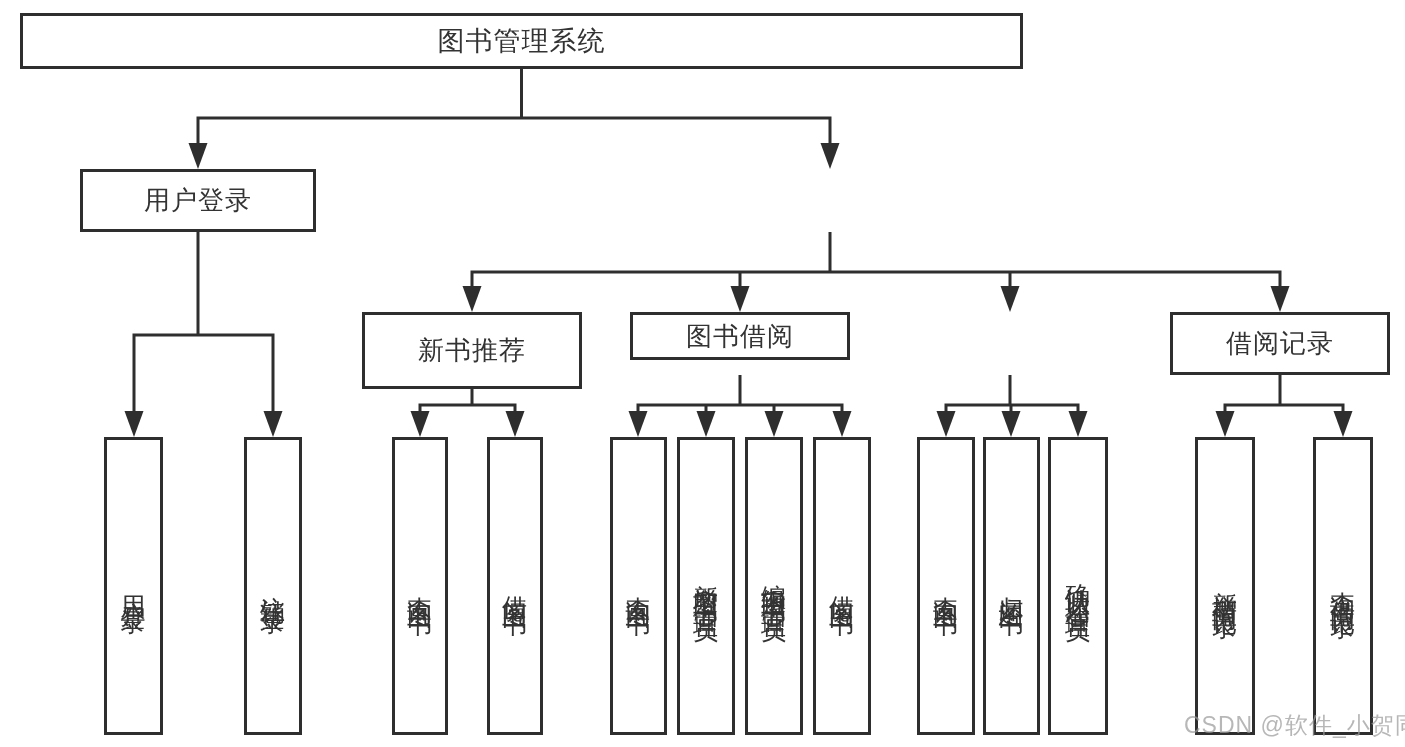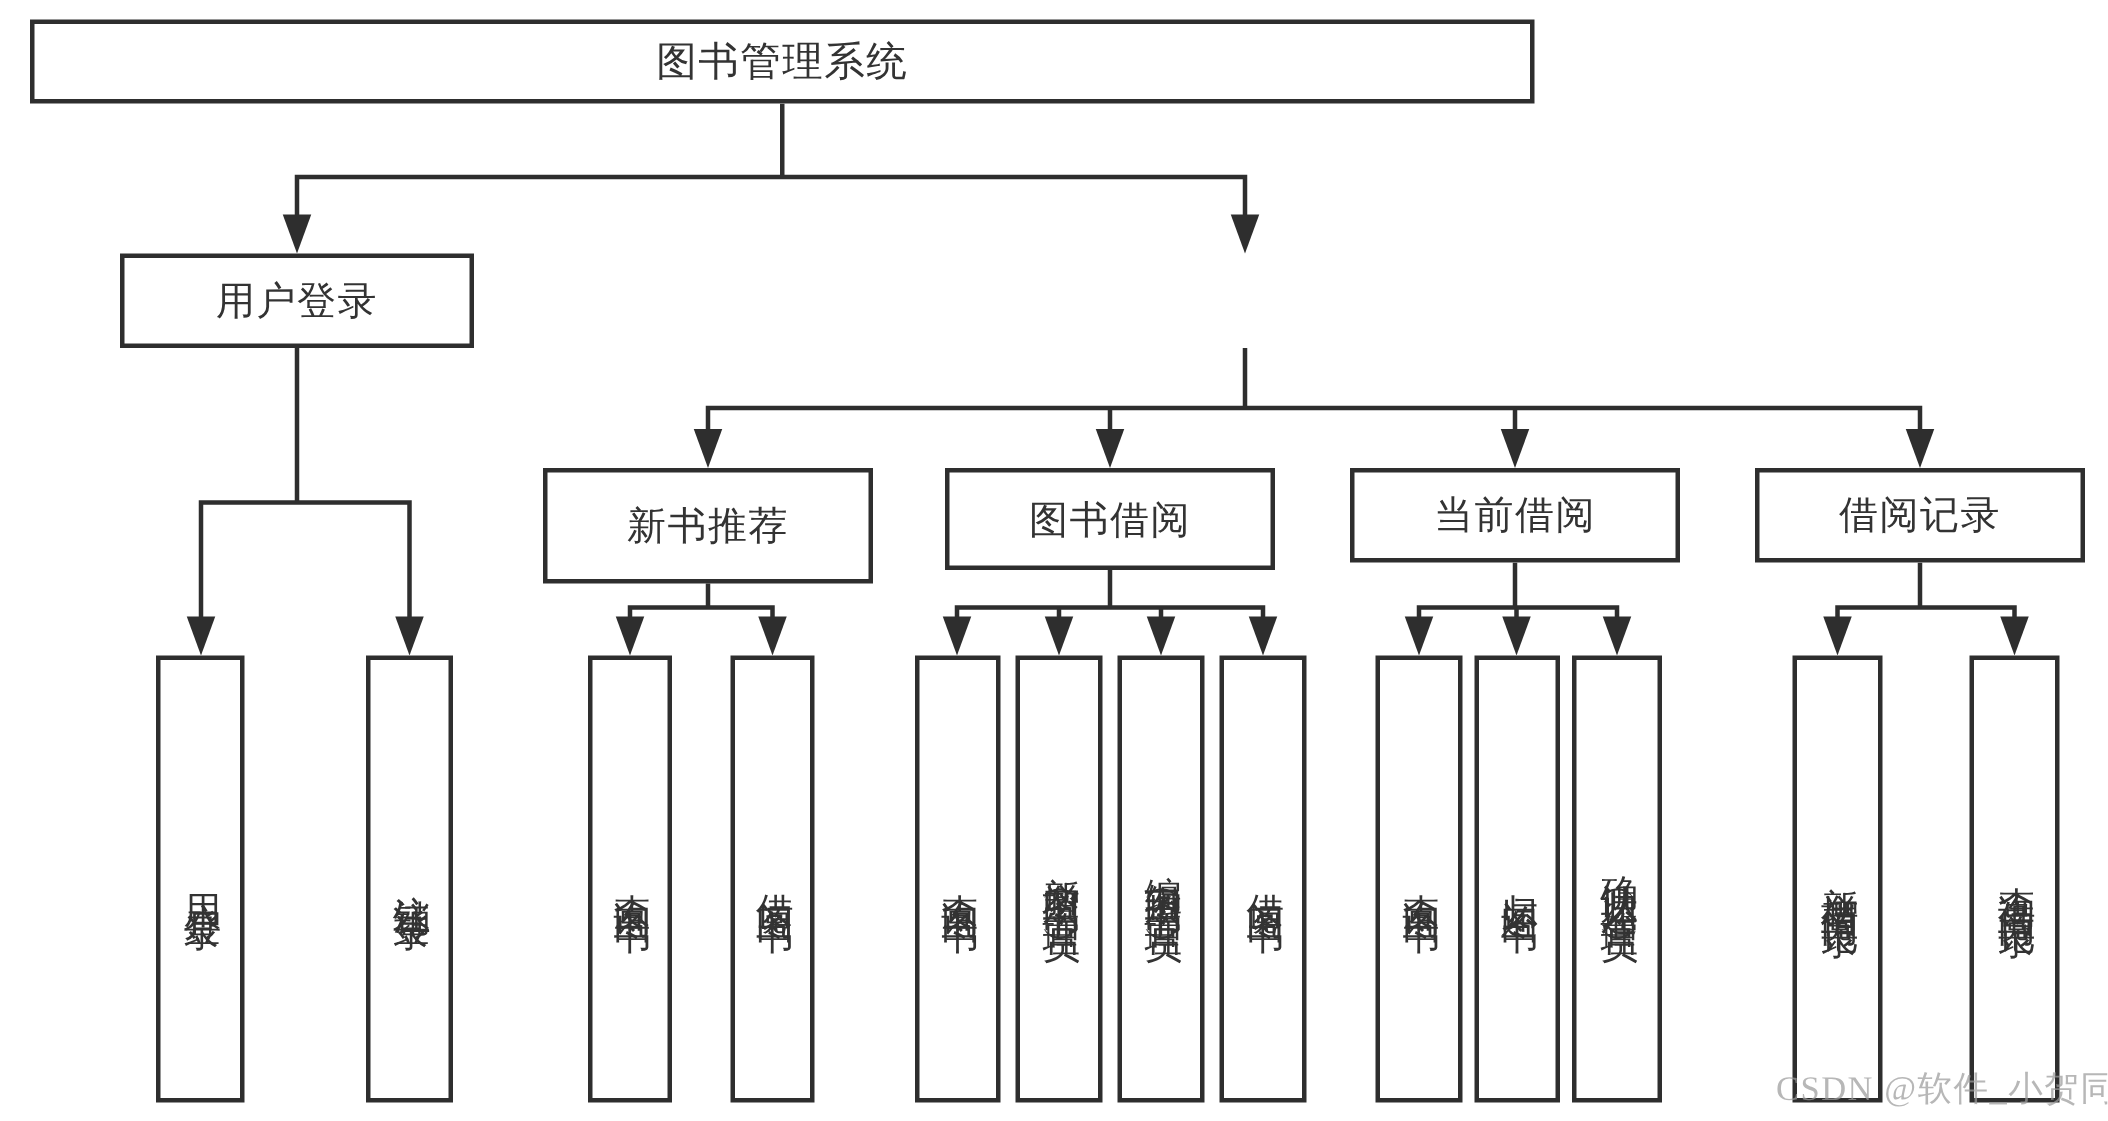--- a/index.html
+++ b/index.html
@@ -1,20 +1,20 @@
 <!DOCTYPE html>
 <html><head>
 <meta charset="utf-8">
 <style>
   html,body{margin:0;padding:0;background:#ffffff;}
   .canvas{
     position:relative;
     width:1405px;height:747px;
     background:#ffffff;
-    font-family:Liberation Serif, serif;
+    font-family:Liberation Sans, sans-serif;
     overflow:hidden;
   }
   .wires{position:absolute;left:0;top:0;width:1405px;height:747px;z-index:1;}
   .node{
     position:absolute;
     box-sizing:border-box;
     border:3px solid #2e2e2e;
     background:#ffffff;
     display:flex;align-items:center;justify-content:center;
     color:#333333;
@@ -98,25 +98,22 @@
     <span>图书管理系统</span>
   </div>
 
   <div class="node hbox" style="left:80px;top:169px;width:236px;height:63px">
     <span>用户登录</span>
   </div>
 
   <div class="node hbox" style="left:362px;top:312px;width:220px;height:77px">
     <span>新书推荐</span>
   </div>
-  <div class="node hbox" style="left:630px;top:312px;width:220px;height:68px">
+  <div class="node hbox" style="left:630px;top:312px;width:220px;height:48px">
     <span>图书借阅</span>
-  </div>
-  <div class="node hbox" style="left:900px;top:312px;width:220px;height:63px">
-    <span>当前借阅</span>
   </div>
   <div class="node hbox" style="left:1170px;top:312px;width:220px;height:63px">
     <span>借阅记录</span>
   </div>
 
   <div class="node vbox" style="left:104px;top:437px;width:59px;height:298px">
     <span>用户登录</span>
   </div>
   <div class="node vbox" style="left:244px;top:437px;width:58px;height:298px">
     <span>注销登录</span>

